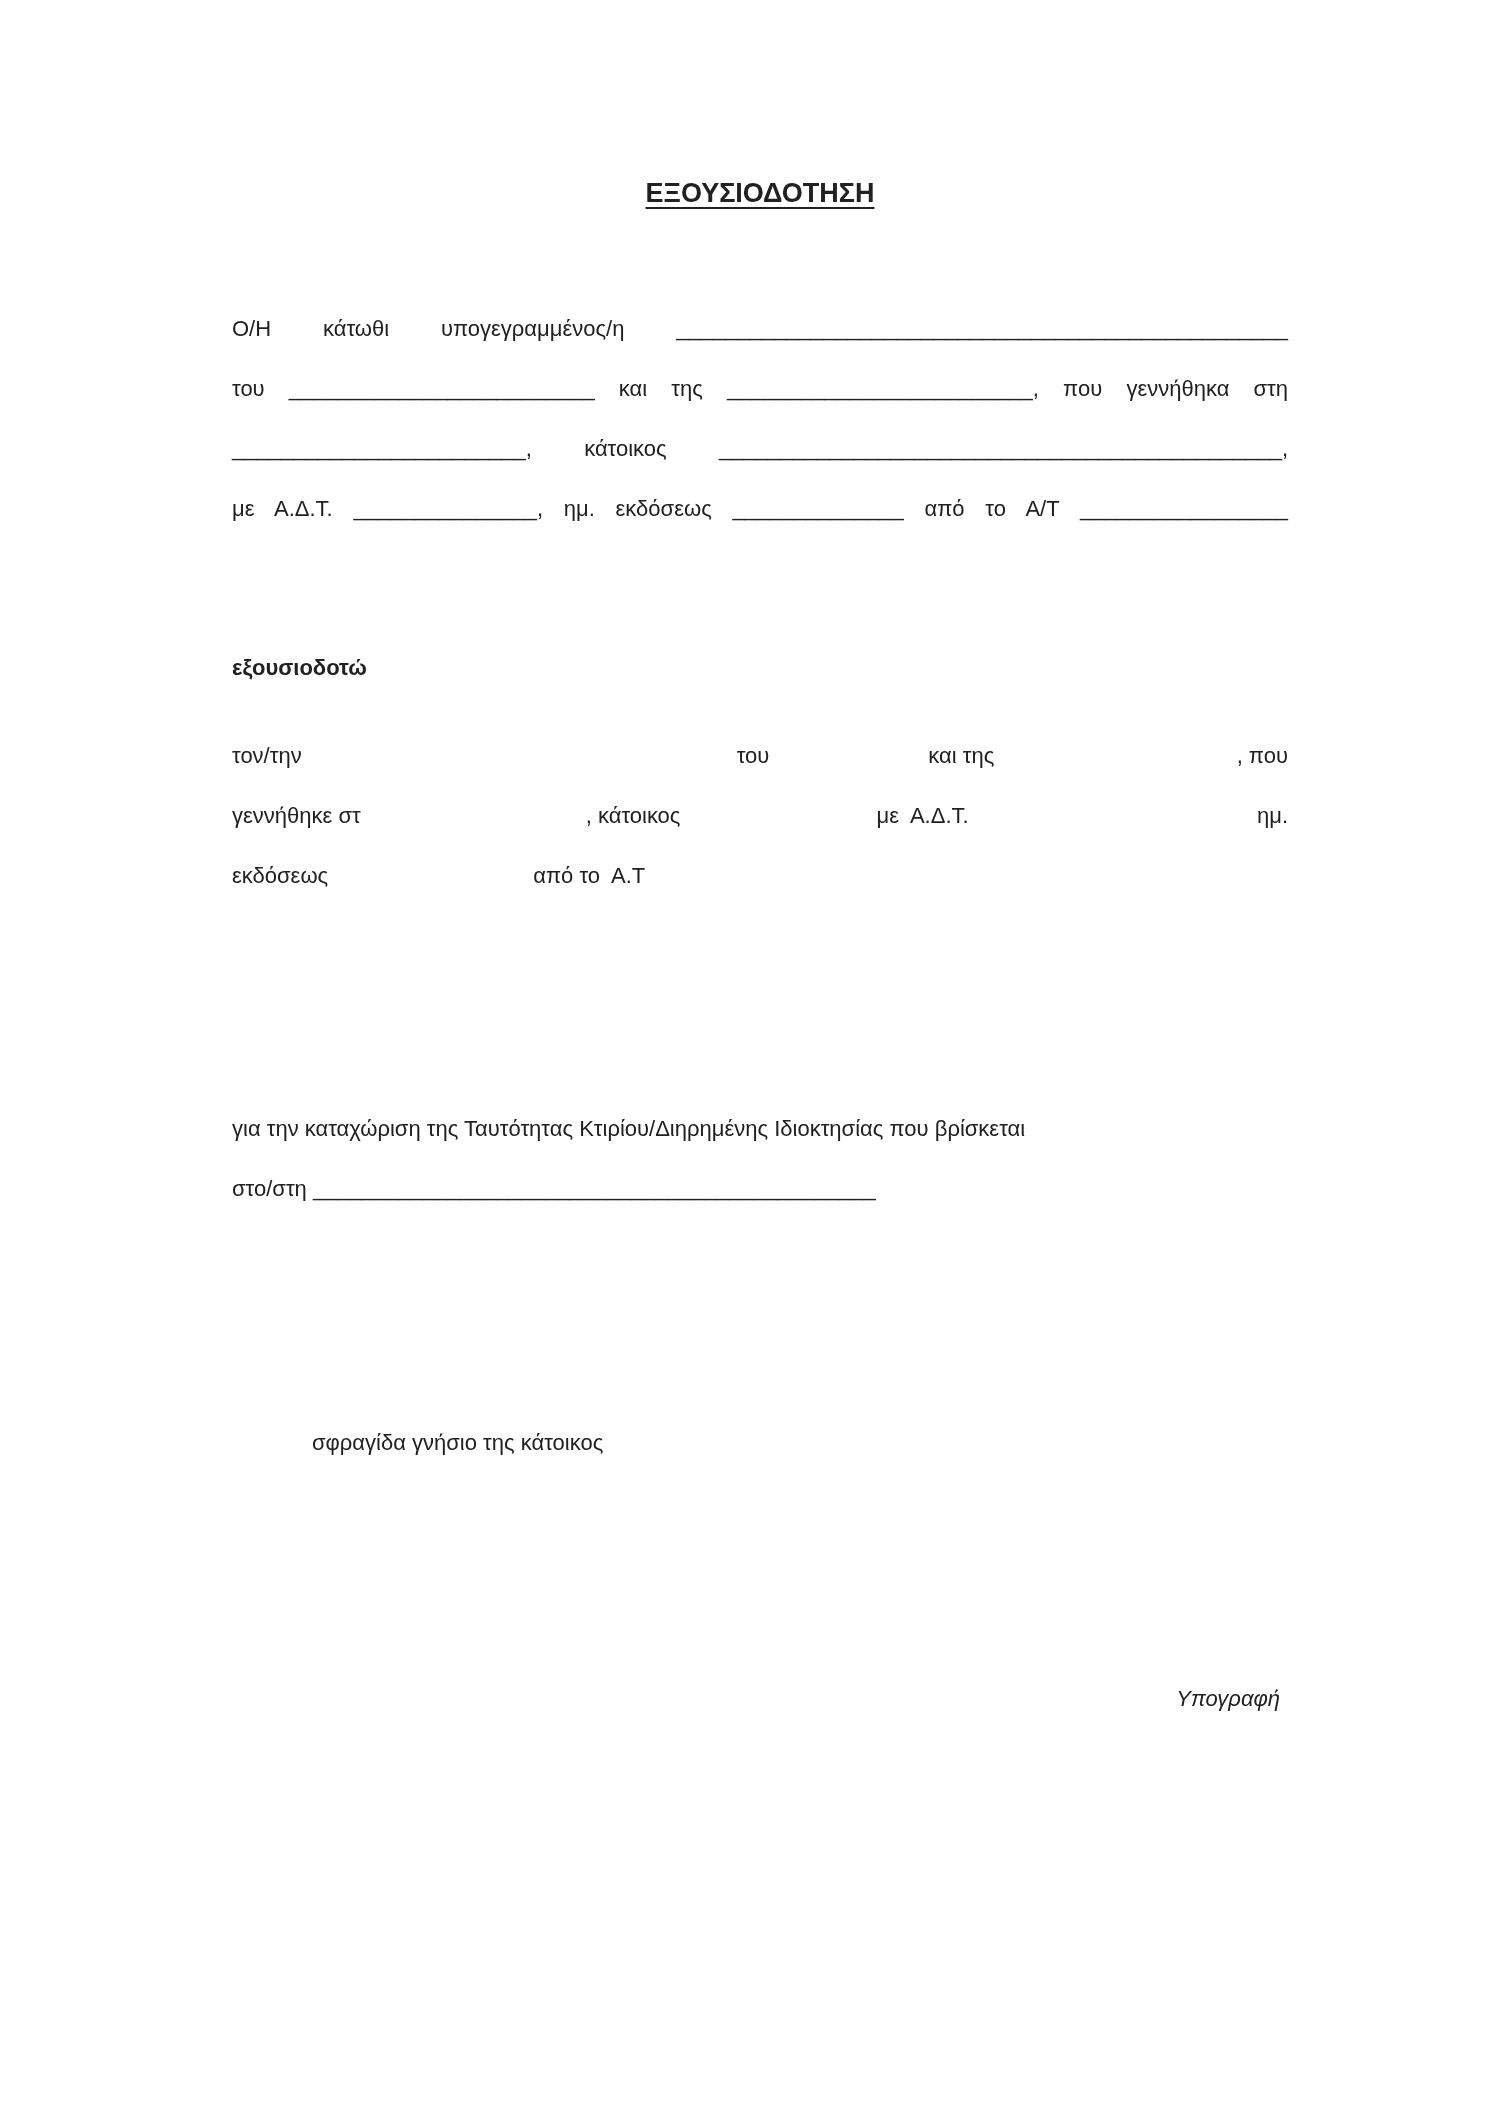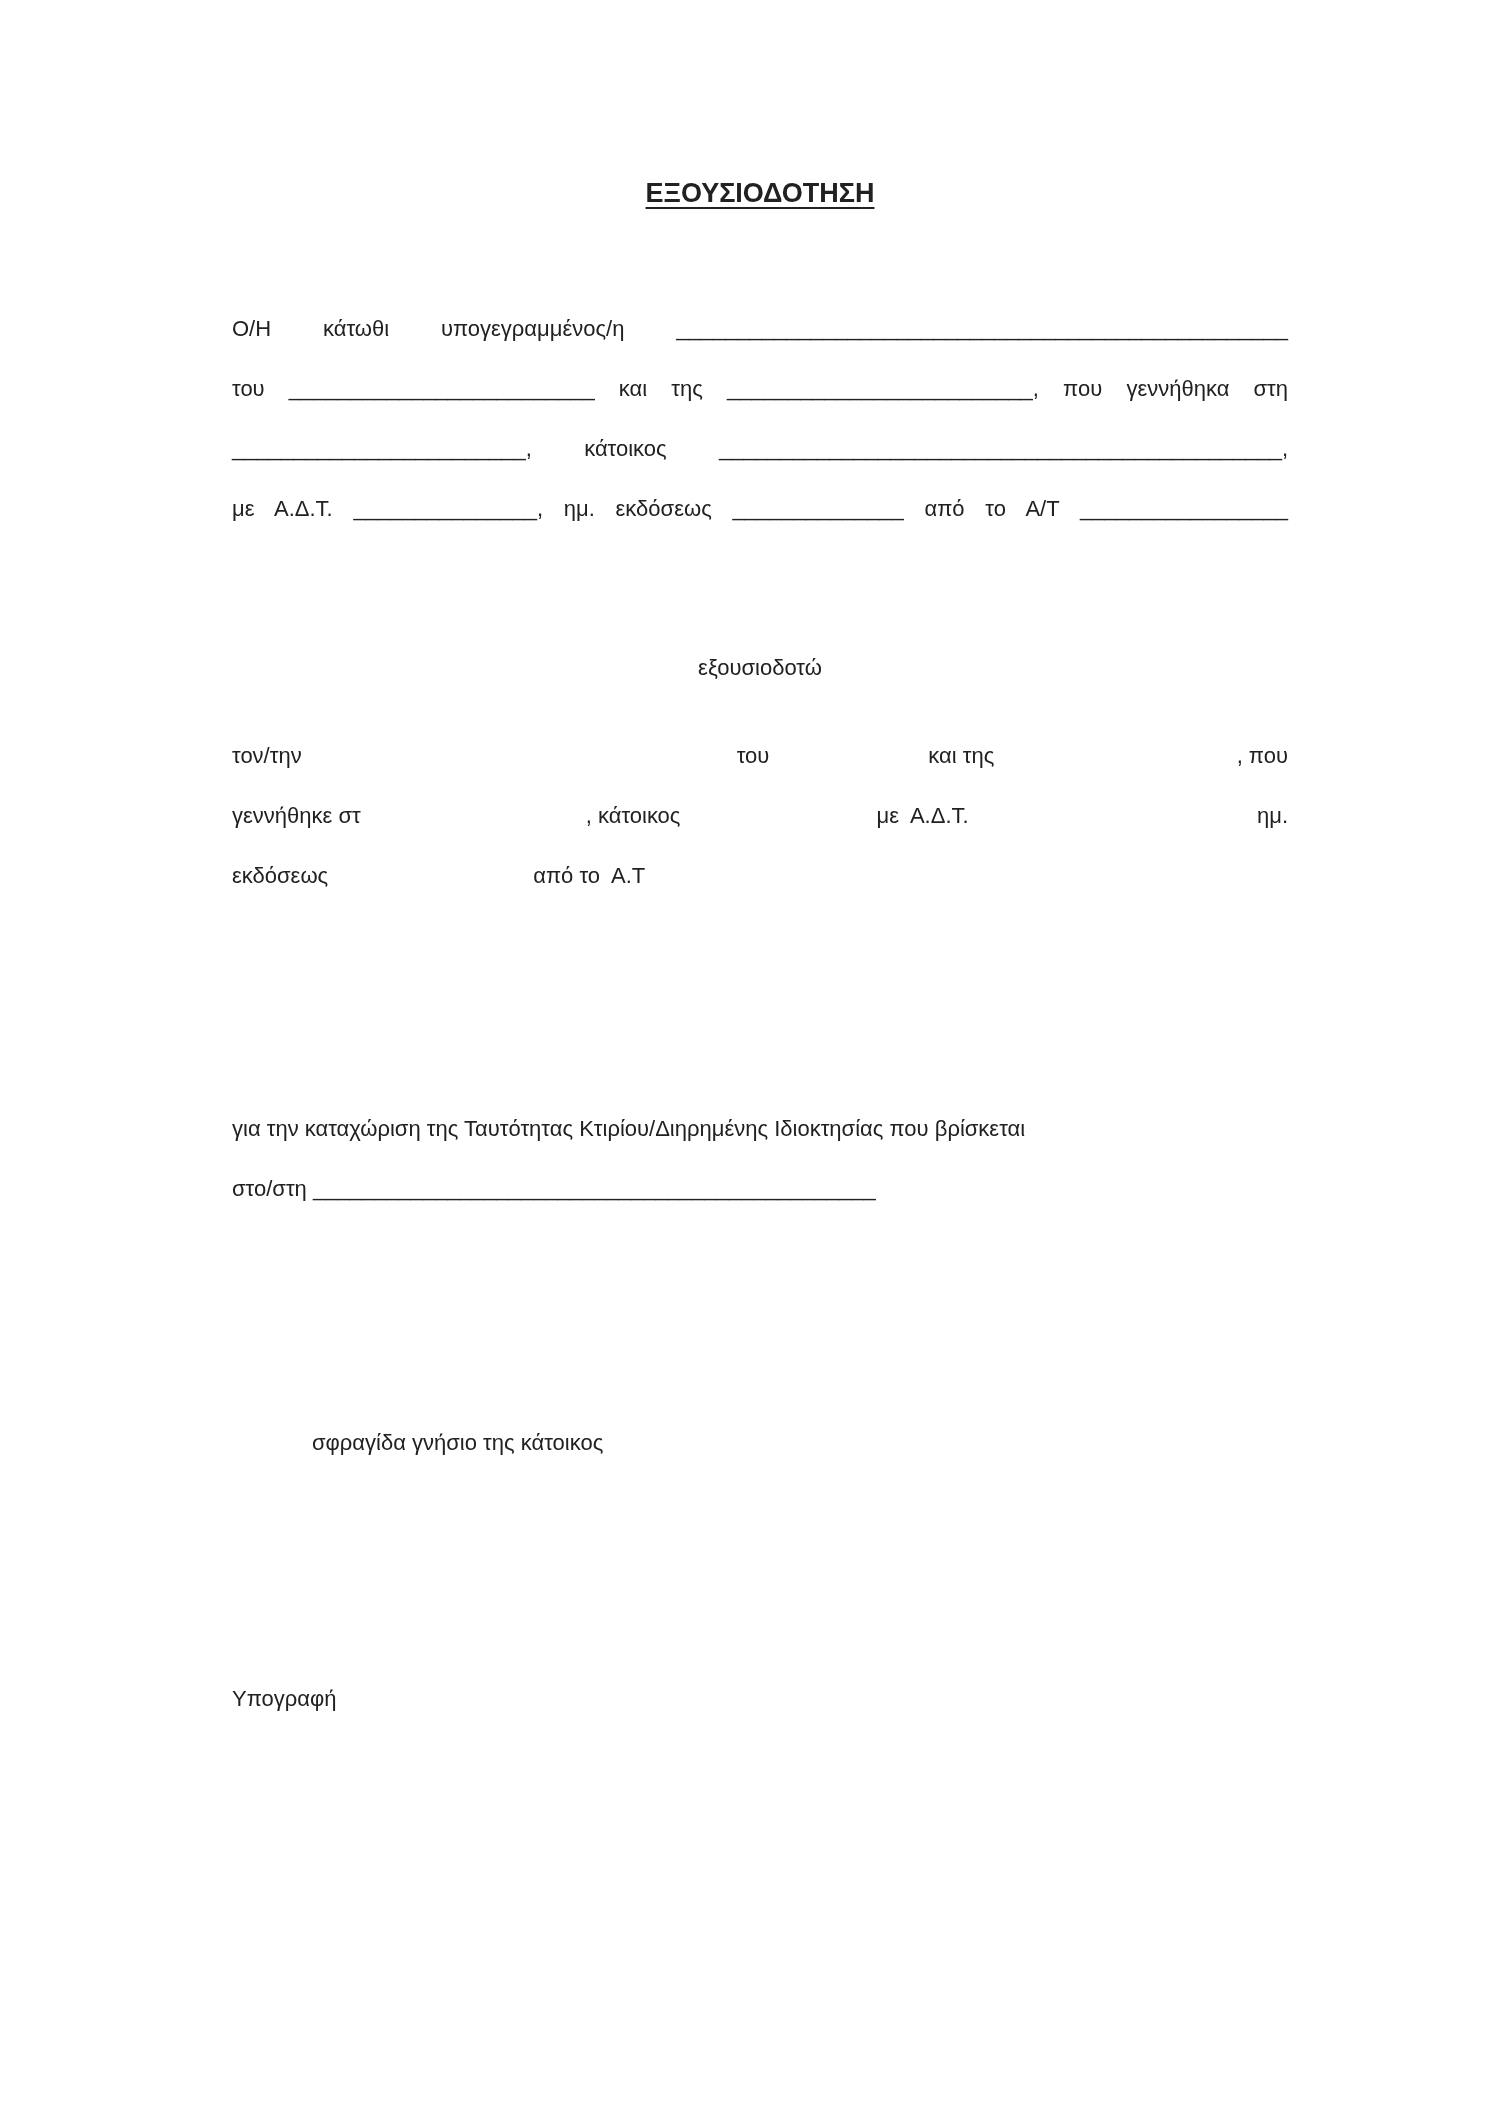--- a/index.html
+++ b/index.html
@@ -35,22 +35,21 @@
     white-space: nowrap;
   }
   .intro { margin-top: 86px; }
   .intro .line {
     text-align: justify;
     text-align-last: justify;
     white-space: normal;
   }
   .subheading {
     margin-top: 99px;
-    text-align: center;
-    font-weight: normal;
+    font-weight: bold;
     line-height: 60px;
     font-size: 22px;
   }
   .grant { margin-top: 28px; }
   .grant .line { display: flex; }
   .grant .line .seg { white-space: pre; }
   
   .g1-2 { margin-left: 435px; }
   .g1-3 { margin-left: 159px; }
   .g1-4 { margin-left: auto; }
@@ -68,23 +67,24 @@
     padding-left: 80px;
     line-height: 60px;
   }
   .signing {
     margin-top: 196px;
     text-align: right;
   }
   .signing .line { white-space: normal; }
   .signature-row {
     margin-top: 50px;
-    text-align: left;
+    text-align: right;
     line-height: 60px;
     padding-right: 8px;
+    font-style: italic;
   }
 </style>
 </head>
 <body>
 
 <div class="page">
 
   <h1 class="doc-title">ΕΞΟΥΣΙΟΔΟΤΗΣΗ</h1>
 
   <div class="para intro">

